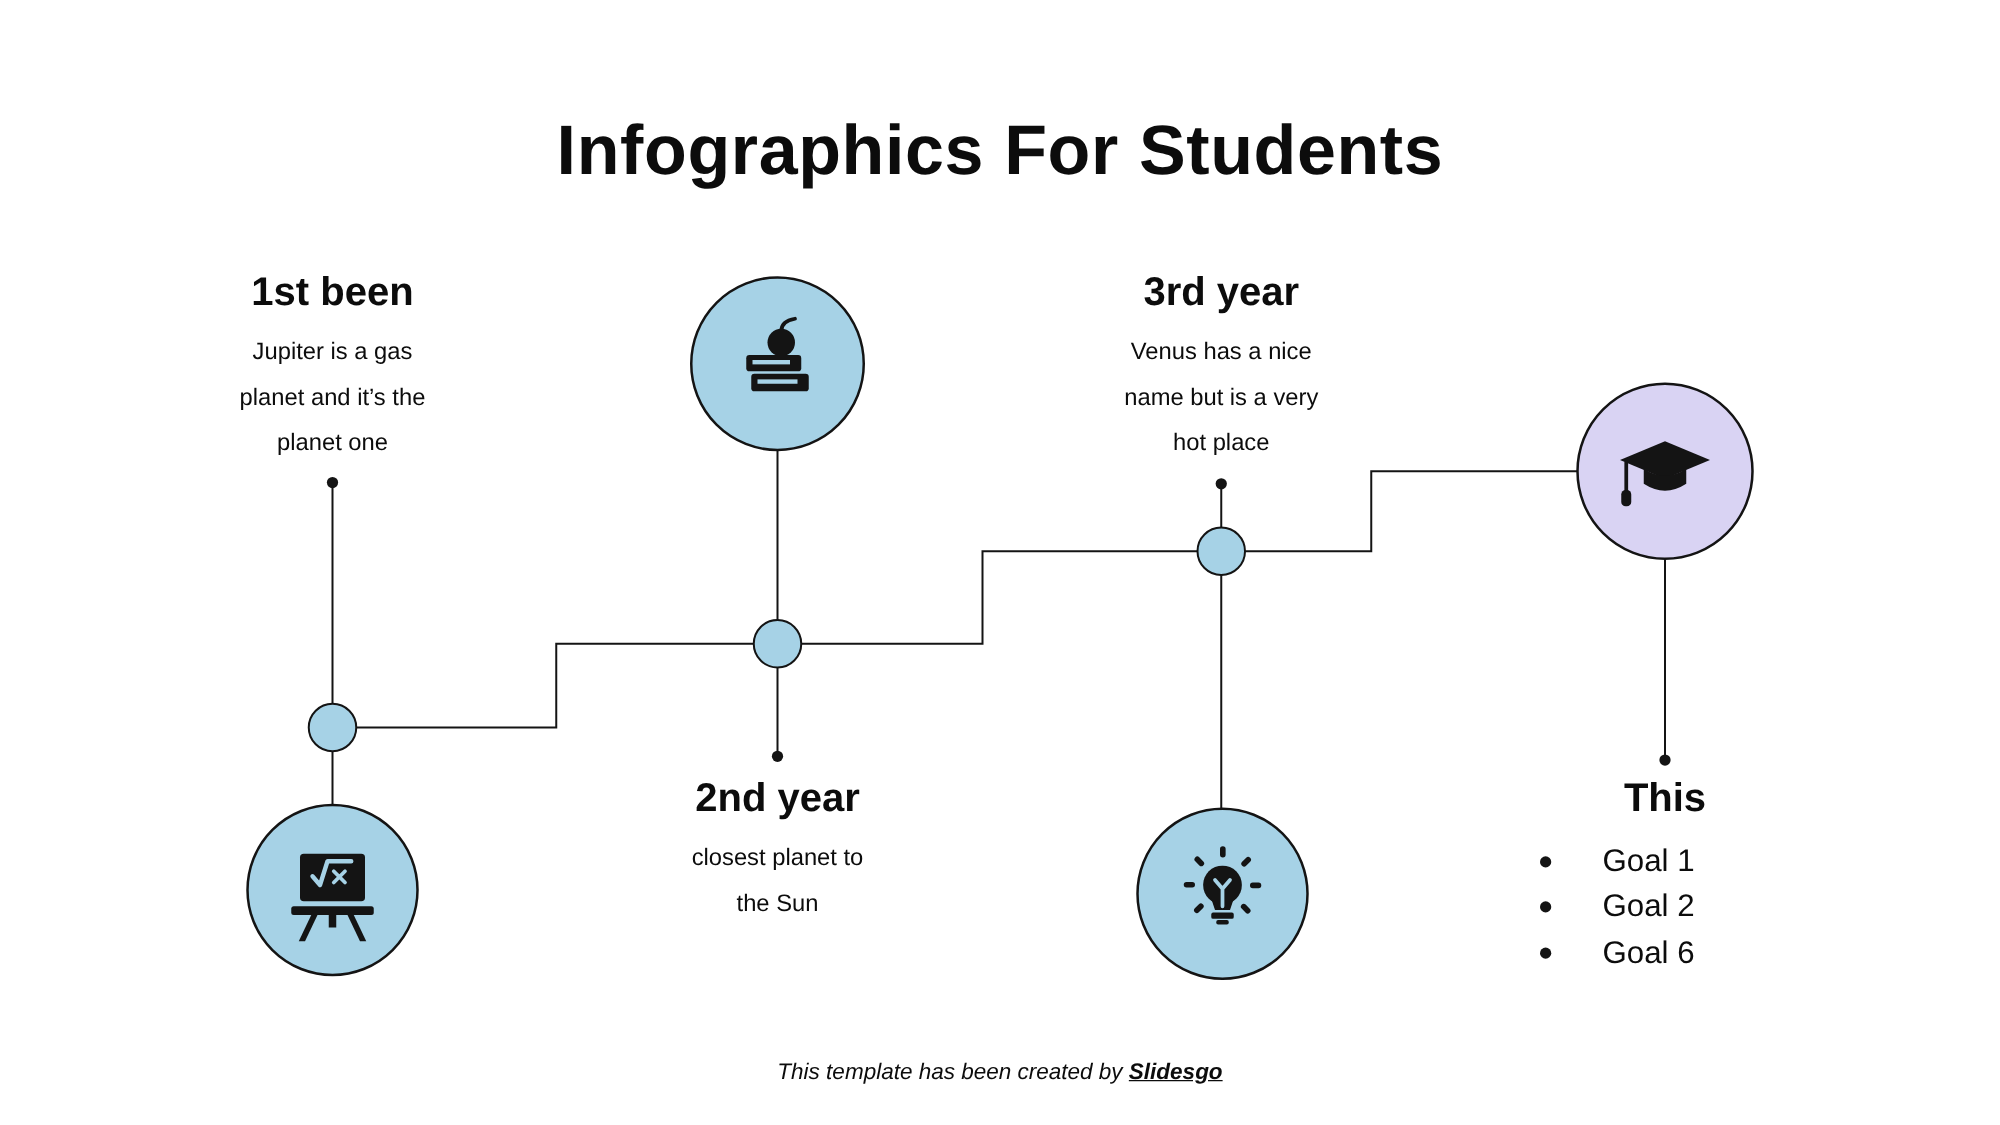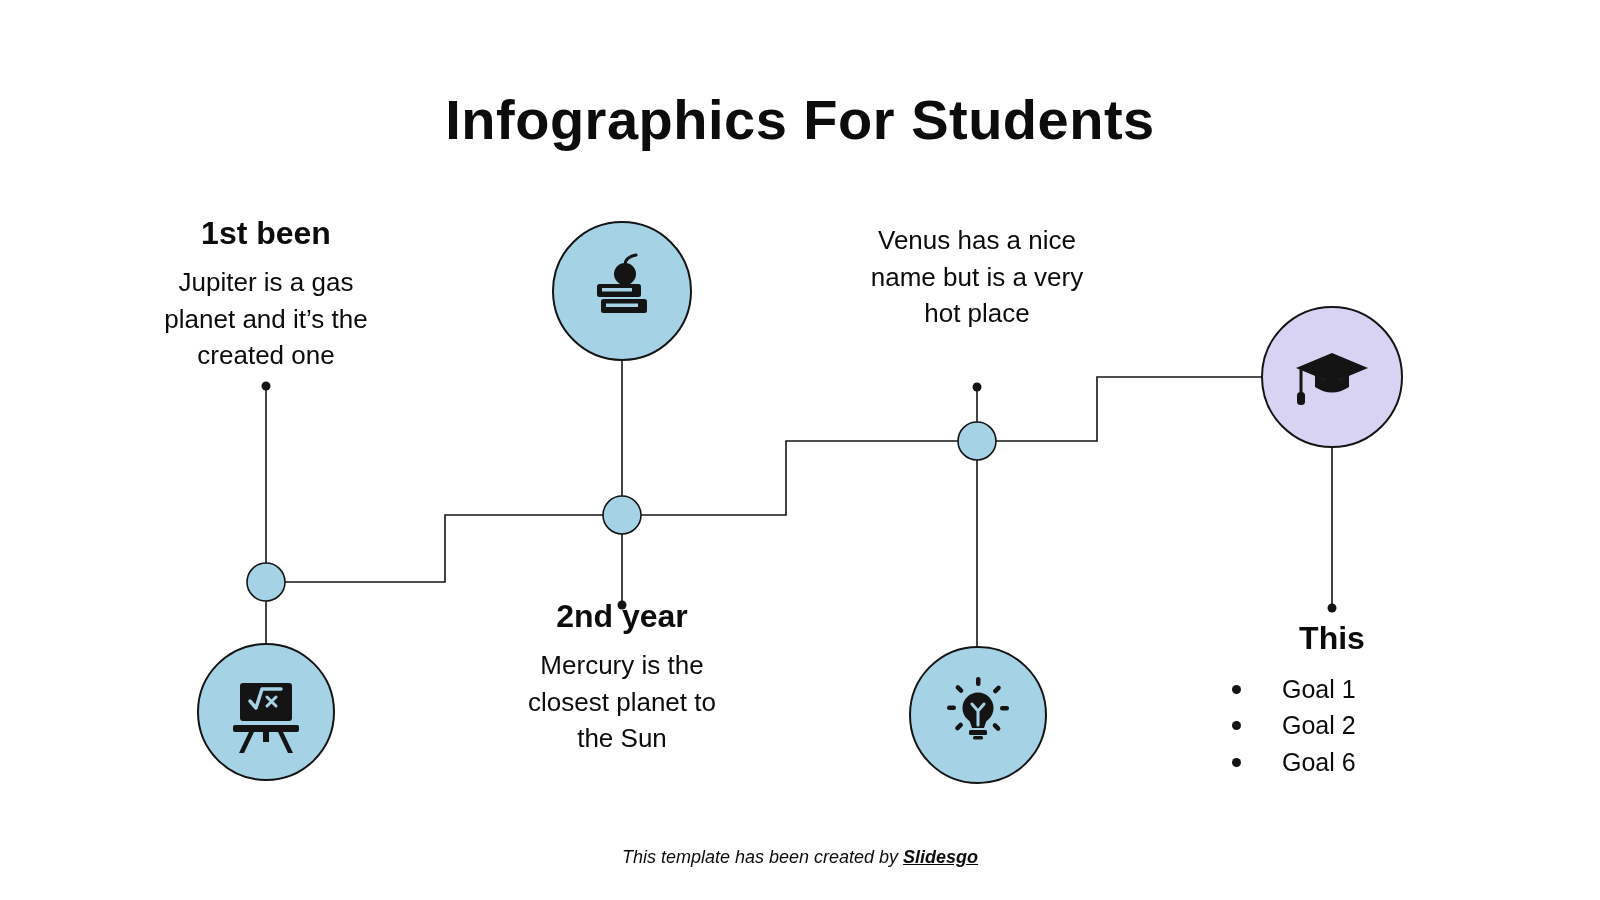--- a/index.html
+++ b/index.html
@@ -21,21 +21,21 @@
   .ink-stroke{stroke:var(--line,#141414);fill:none;stroke-linecap:round;}
   .cut-blue{stroke:var(--blue,#a6d2e6);fill:none;stroke-linecap:round;stroke-linejoin:round;}
   .cut-blue-fill{fill:var(--blue,#a6d2e6);}
   .title{
     position:absolute;left:0;top:85px;width:1600px;
     text-align:center;font-size:56px;line-height:70px;font-weight:bold;
     letter-spacing:0.5px;
   }
   .block{position:absolute;text-align:center;}
   .block .heading{font-size:32px;line-height:42px;font-weight:bold;}
-  .block .body{margin-top:10px;font-size:26px;line-height:36.5px;}
+  .block .body{margin-top:10px;font-size:19px;line-height:36.5px;}
   .goals-list{margin-top:12px;}
   .goal-row{
     display:flex;align-items:center;
     height:36.5px;padding-left:60px;box-sizing:border-box;
     font-size:25px;text-align:right;
   }
   .goal-dot{
     width:9px;height:9px;border-radius:50%;
     background:var(--line,#141414);
     margin-right:41px;flex:0 0 auto;
@@ -142,36 +142,36 @@
     </g>
   </svg>
 
   <div class="title">Infographics For Students</div>
 
   <div class="block" style="left:96px;top:212px;width:340px;">
     <div class="heading">1st been</div>
     <div class="body">
       <div>Jupiter is a gas</div>
       <div>planet and it’s the</div>
-      <div>created one</div>
+      <div>planet one</div>
     </div>
   </div>
 
   <div class="block" style="left:807px;top:212px;width:340px;">
+    <div class="heading">3rd year</div>
     <div class="body">
       <div>Venus has a nice</div>
       <div>name but is a very</div>
       <div>hot place</div>
     </div>
   </div>
 
-  <div class="block" style="left:452px;top:595px;width:340px;">
+  <div class="block" style="left:452px;top:617px;width:340px;">
     <div class="heading">2nd year</div>
     <div class="body">
-      <div>Mercury is the</div>
       <div>closest planet to</div>
       <div>the Sun</div>
     </div>
   </div>
 
   <div class="block" style="left:1172px;top:617px;width:320px;">
     <div class="heading">This</div>
     <div class="goals-list">
       <div class="goal-row">
         <span class="goal-dot"></span>

